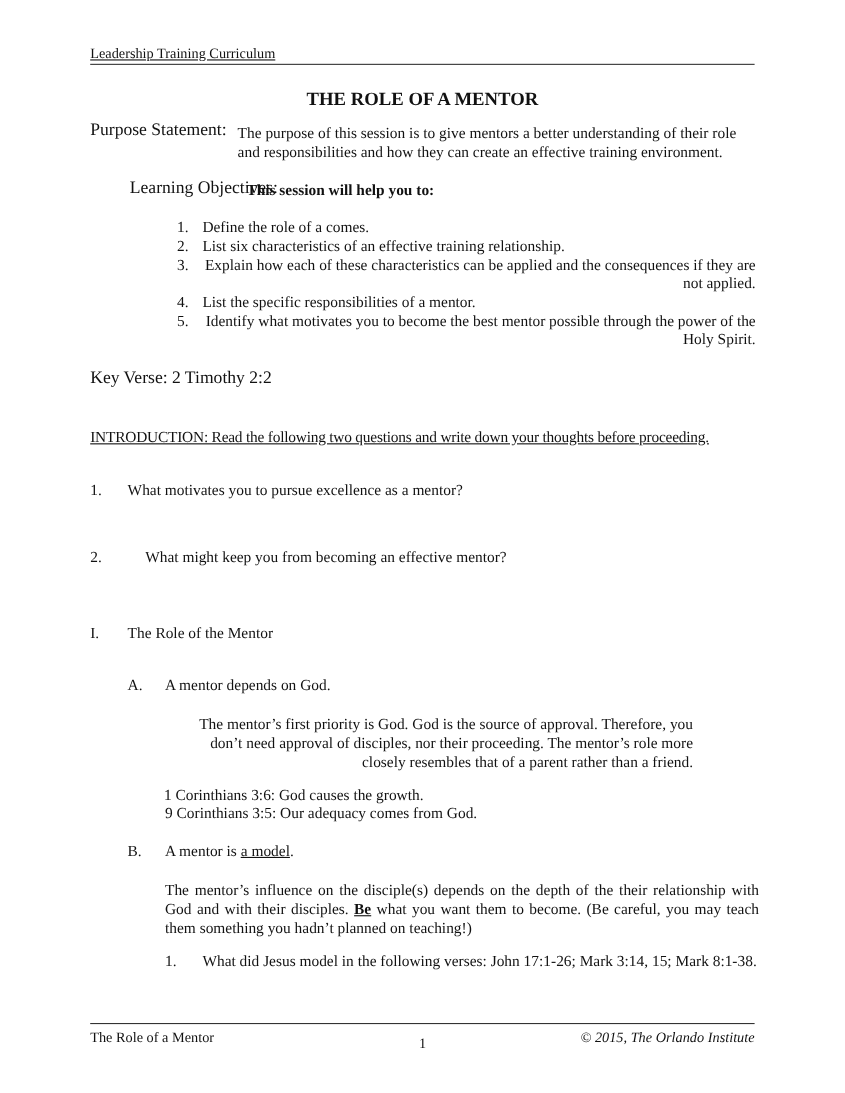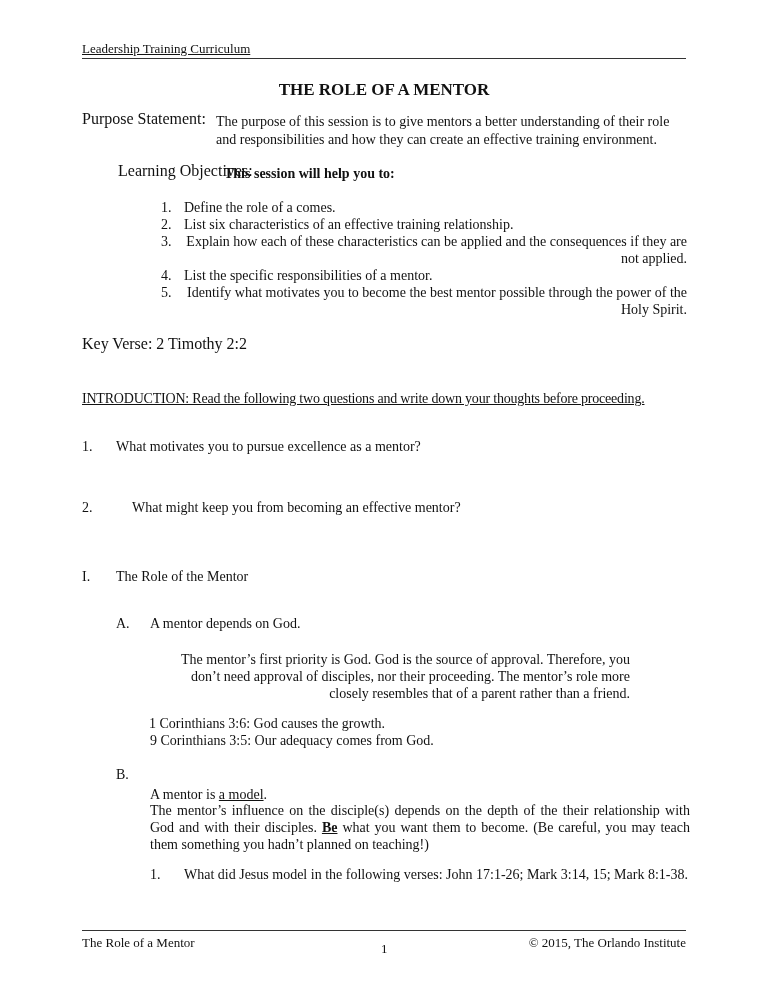--- a/index.html
+++ b/index.html
@@ -53,25 +53,25 @@
 <div class="abs body" style="left:82px;top:568px;">I.</div>
 <div class="abs body" style="left:116px;top:568px;">The Role of the Mentor</div>
 
 <div class="abs body" style="left:116px;top:615px;">A.</div>
 <div class="abs body" style="left:150px;top:615px;">A mentor depends on God.</div>
 <div class="abs body wrap" style="left:150px;top:651px;width:480px;">The mentor’s first priority is God. God is the source of approval.  Therefore, you don’t need approval of disciples, nor their proceeding.  The mentor’s role more closely resembles that of a parent rather than a friend.</div>
 <div class="abs body" style="left:149px;top:715px;">1 Corinthians 3:6: God causes the growth.</div>
 <div class="abs body" style="left:150px;top:732px;">9 Corinthians 3:5:  Our adequacy comes from God.</div>
 
 <div class="abs body" style="left:116px;top:766px;">B.</div>
-<div class="abs body" style="left:150px;top:766px;margin-top:20px;">
+<div class="abs body" style="left:150px;top:766px;">
   <span>A mentor is </span><span class="u">a model</span><span>.</span>
 </div>
 <div class="abs body wrap" style="left:150px;top:802px;width:540px;text-align:justify;">
   <span>The mentor’s influence on the disciple(s) depends on the depth of the their relationship with God and with their disciples.  </span><b class="u">Be</b><span> what you want them to become.  (Be careful, you may teach them something you hadn’t planned on teaching!)</span>
 </div>
 <div class="abs body" style="left:150px;top:866px;">1.</div>
 <div class="abs body wrap" style="left:184px;top:866px;width:505px;text-align:justify;">What did Jesus model in the following verses:  John 17:1-26; Mark 3:14, 15; Mark 8:1-38.</div>
 
 <div class="ftr-line"></div>
 <div class="abs ftr" style="left:82px;top:935px;">The Role of a Mentor</div>
 <div class="abs ftr" style="left:381px;top:941px;">1</div>
-<div class="abs ftr" style="right:82px;top:935px;">© 2015, The Orlando Institute</div>
+<div class="abs ftr" style="right:82px;top:935px;font-style:italic;">© 2015, The Orlando Institute</div>
 
 </body></html>

